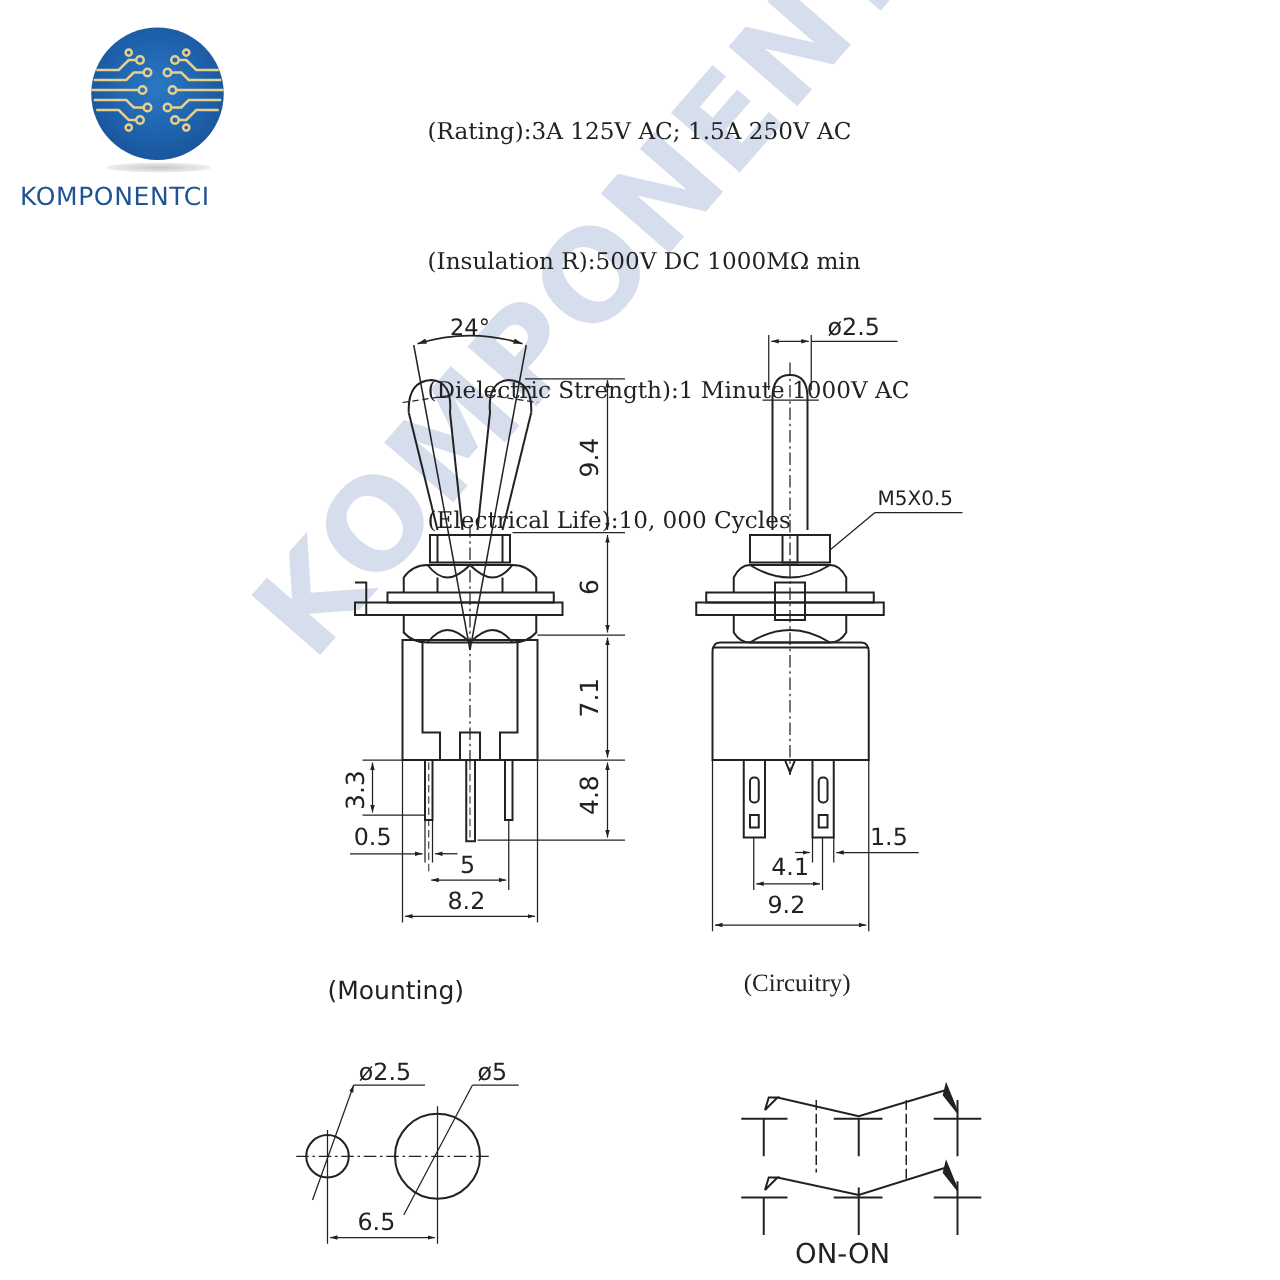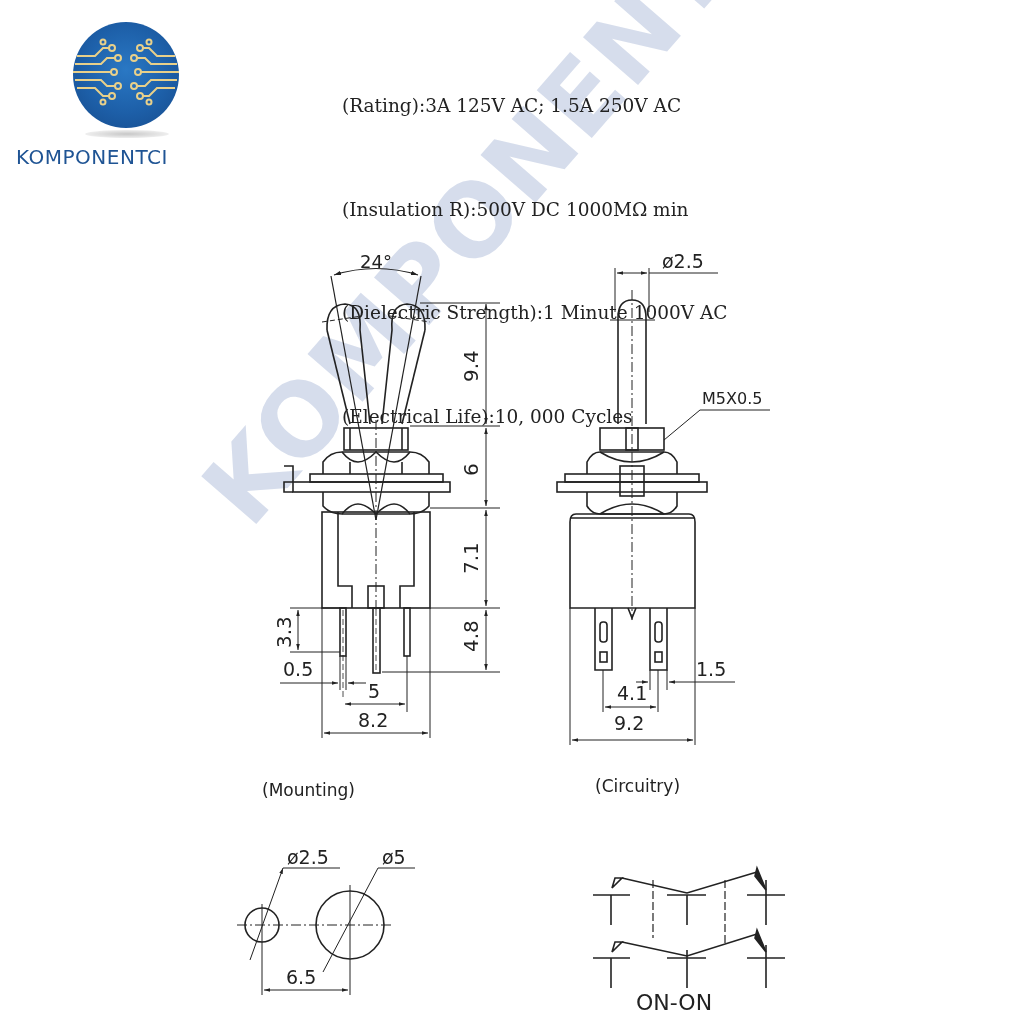--- a/index.html
+++ b/index.html
@@ -7,21 +7,21 @@
   .logo { position:absolute; left:10px; top:18px; width:220px; height:150px; }
   .logo-circle { position:absolute; left:63px; top:4px; width:106px; height:106px; border-radius:50%;
     background: radial-gradient(circle at 50% 45%, #2a78c4 0%, #1d5fa8 55%, #164a8a 100%); }
   .logo-shadow { position:absolute; left:75px; top:112px; width:84px; height:8px; border-radius:50%;
     background: radial-gradient(ellipse at center, rgba(0,0,0,0.22), rgba(0,0,0,0)); }
   .logo-text { position:absolute; left:6px; top:127px; font-family:"DejaVu Sans", sans-serif; font-size:20px; letter-spacing:0.5px; color:#1f5494; font-weight:normal; }
   .specs { position:absolute; left:342px; top:20px; font-family:"DejaVu Serif", serif; font-size:18.5px; line-height:34.5px; color:#222; white-space:pre; }
   .spec-line { display:block; height:34.5px; }
   svg.drawing { position:absolute; left:0; top:0; }
   .lbl { font-family:"DejaVu Sans", sans-serif; fill:#222; }
-  .caption { position:absolute; font-family:"DejaVu Sans", sans-serif; font-size:17px; color:#222; }
+  .caption { position:absolute; font-family:"DejaVu Sans", sans-serif; font-size:20px; color:#222; }
   .watermark { position:absolute; left:180px; top:470px; font-family:"DejaVu Sans", sans-serif; font-size:100px; font-weight:bold;
     color:rgba(70,100,170,0.22); transform:rotate(-49deg); transform-origin:0 0; letter-spacing:2px; white-space:nowrap; pointer-events:none; }
 </style>
 </head>
 <body>
 
 <div class="watermark">KOMPONENTCI</div>
 
 <div class="logo">
   <div class="logo-circle">
@@ -260,13 +260,13 @@
 
     <text x="287" y="864" font-size="19">ø2.5</text>
     <text x="382" y="864" font-size="19">ø5</text>
     <text x="286" y="984" font-size="19">6.5</text>
 
     <text x="636" y="1010" font-size="22">ON-ON</text>
   </g>
 </svg>
 
 <div class="caption" style="left:262px; top:780px;">(Mounting)</div>
-<div class="caption" style="left:595px; top:776px;">(Circuitry)</div>
+<div class="caption" style="left:595px; top:776px;font-family:Liberation Serif, serif;">(Circuitry)</div>
 
 </body></html>

